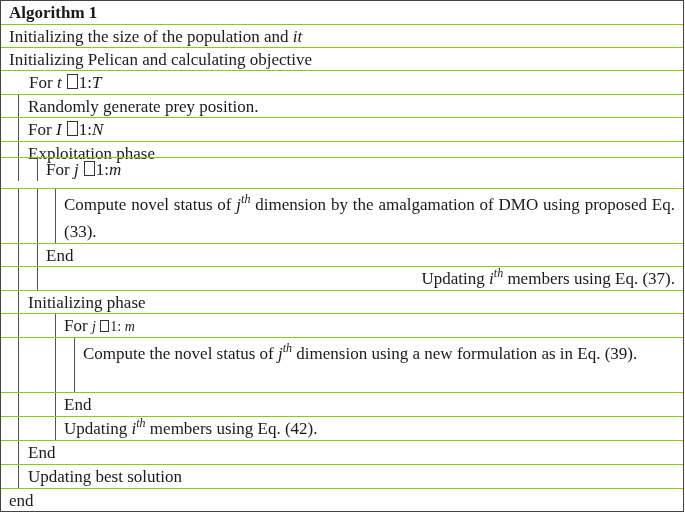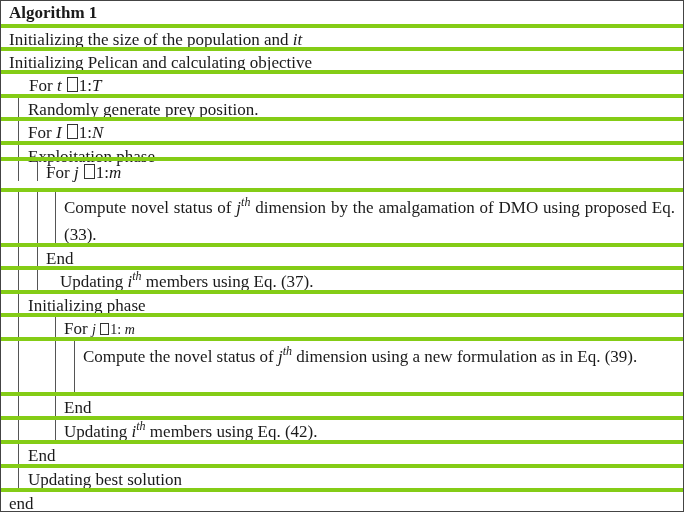--- a/index.html
+++ b/index.html
@@ -1,18 +1,18 @@
 <!DOCTYPE html>
 <html><head>
 <meta charset="utf-8">
 <style>
   html, body { margin:0; padding:0; background:#fff; }
   body { width:685px; height:513px; overflow:hidden; font-family:"Liberation Serif", "DejaVu Serif", serif; color:#1a1a1a; }
   .algo { position:relative; width:684px; height:512px; box-sizing:border-box; border:1px solid #444; }
-  .row { position:absolute; left:0; right:0; border-top:4px solid #84cc16; box-sizing:border-box; font-size:17px; line-height:23px; }
+  .row { position:absolute; left:0; right:0; border-top:1px solid #84cc16; box-sizing:border-box; font-size:17px; line-height:23px; }
   .row:first-child { border-top:none; }
   .vline { position:absolute; top:0; bottom:0; width:0; border-left:1px solid #555; }
   .txt { position:absolute; top:0; right:8px; }
   .txt.just { text-align:justify; text-align-last:left; line-height:27px; top:2px; }
   .title { font-weight:bold; }
   i, .it { font-style:italic; }
   sup { font-size:12px; font-style:italic; line-height:0; }
   .box { display:inline-block; width:9px; height:13px; border:1px solid #333; vertical-align:-1px; margin:0 1px; }
   .small { font-size:14px; }
 </style>
@@ -67,21 +67,21 @@
 
   <div class="row" style="top:242px;height:23px;">
     <div class="vline" style="left:17px;"></div>
     <div class="vline" style="left:36px;"></div>
     <span class="txt" style="left:45px;">End</span>
   </div>
 
   <div class="row" style="top:265px;height:24px;">
     <div class="vline" style="left:17px;"></div>
     <div class="vline" style="left:36px;"></div>
-    <span class="txt" style="left:59px;"><span>Updating </span><i>i</i><sup>th</sup> <span> members using Eq. (37).</span></span>
+    <span class="txt" style="left:45px;text-align:right;"><span>Updating </span><i>i</i><sup>th</sup> <span> members using Eq. (37).</span></span>
   </div>
 
   <div class="row" style="top:289px;height:23px;">
     <div class="vline" style="left:17px;"></div>
     <span class="txt" style="left:27px;">Initializing phase</span>
   </div>
 
   <div class="row" style="top:312px;height:24px;">
     <div class="vline" style="left:17px;"></div>
     <div class="vline" style="left:54px;"></div>

